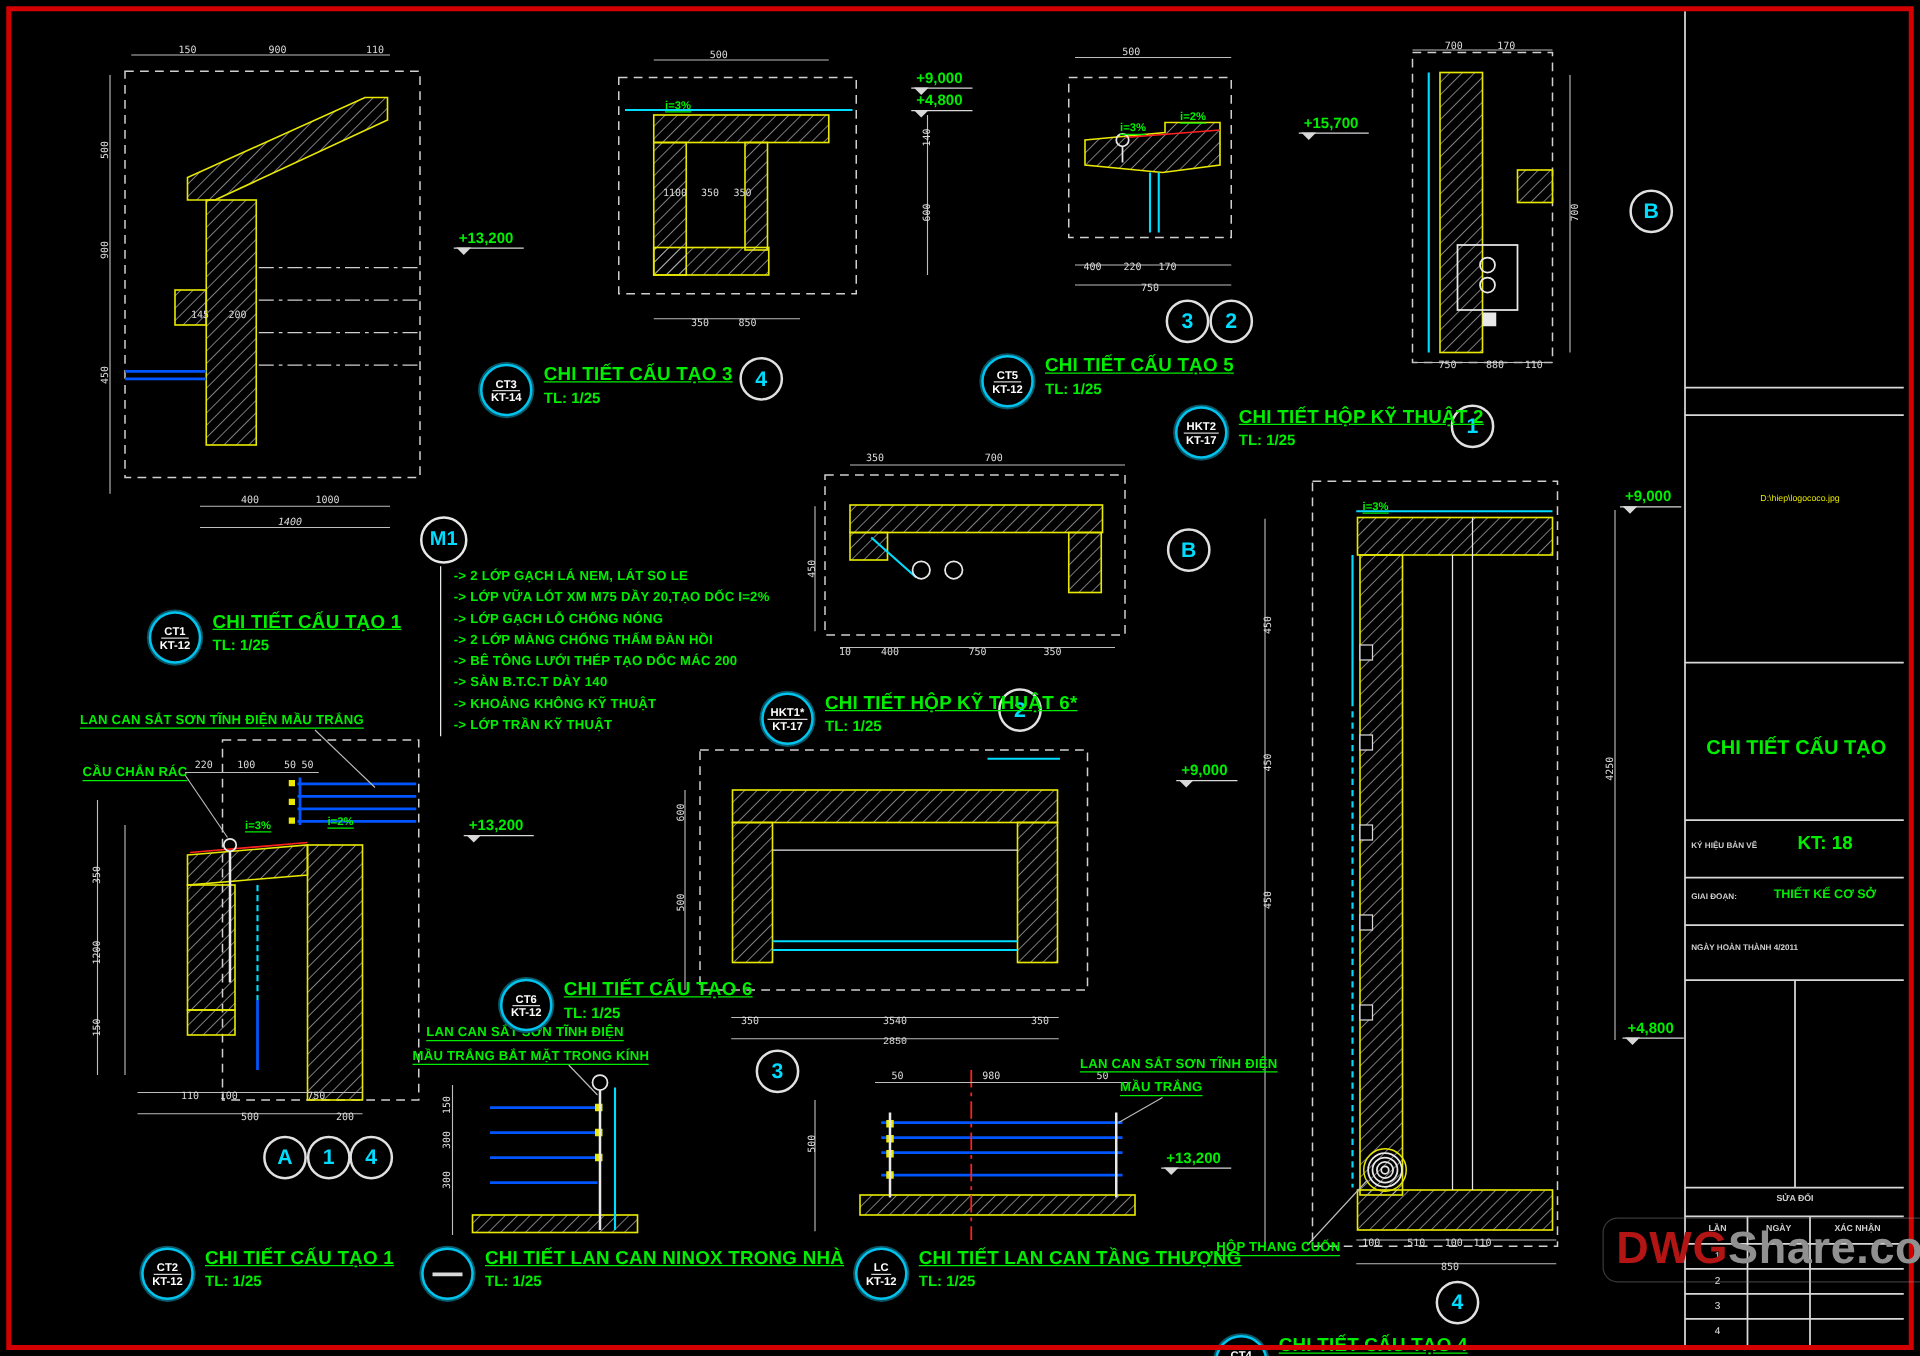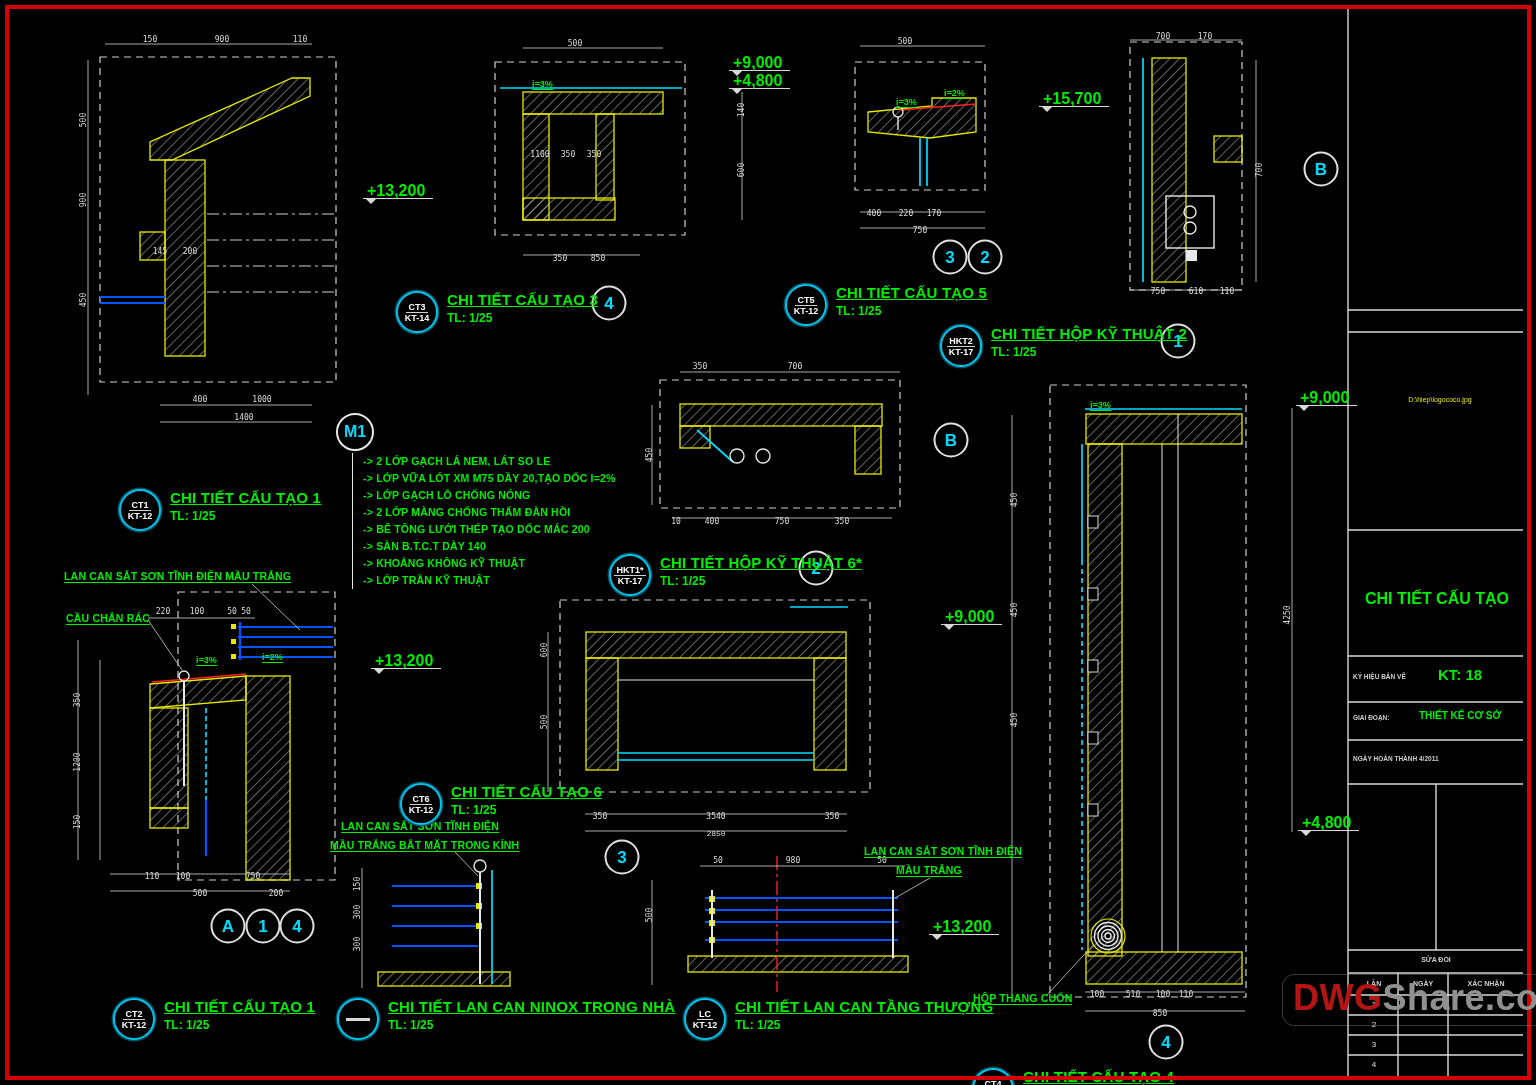--- a/index.html
+++ b/index.html
@@ -8,21 +8,21 @@
   .frame{position:absolute;inset:5px;border:4px solid #d40000;pointer-events:none;z-index:40;}
   svg.lines{position:absolute;left:0;top:0;z-index:1;}
   
   .dim{position:absolute;color:#dcdcdc;font-size:8px;line-height:8px;white-space:nowrap;
        transform:translate(-50%,-50%);font-family:"DejaVu Sans Mono",monospace;z-index:5;}
   .dim.rot{transform:translate(-50%,-50%) rotate(-90deg);}
   .slope{position:absolute;color:#00ee00;font-size:9px;font-weight:bold;line-height:10px;
          border-bottom:1px solid #00ee00;white-space:nowrap;z-index:6;}
   .callout{position:absolute;color:#00ee00;font-size:10.5px;font-weight:bold;line-height:12px;
          border-bottom:1px solid #00ee00;white-space:nowrap;z-index:6;letter-spacing:.2px;}
-  .level{position:absolute;color:#00ee00;font-size:16px;font-weight:bold;line-height:13px;
+  .level{position:absolute;color:#00ee00;font-size:12px;font-weight:bold;line-height:13px;
          border-bottom:1.5px solid #d8d8d8;padding:0 8px 1px 4px;white-space:nowrap;z-index:6;}
   .level:after{content:"";position:absolute;left:2px;top:100%;width:0;height:0;
          border:6px solid transparent;border-top-color:#d8d8d8;}
   .refc{position:absolute;width:31px;height:31px;border:2px solid #e0e0e0;border-radius:50%;
         color:#00dcff;font-size:17px;font-weight:bold;display:flex;align-items:center;justify-content:center;
         transform:translate(-50%,-50%);background:#000;z-index:7;}
   .dlabel{position:absolute;display:flex;gap:9px;align-items:flex-start;z-index:7;}
   .badge{width:38px;height:38px;border-radius:50%;border:2.5px solid #00c4ee;box-shadow:0 0 0 1.5px #0b5666;
          background:#000;display:flex;flex-direction:column;align-items:center;justify-content:center;flex:none;}
   .badge .bt{font-size:9px;line-height:10px;color:#fff;font-weight:bold;border-bottom:1px solid #cfcfcf;padding:0 2px;}
@@ -298,39 +298,39 @@
       <div class="dim" style="left: 150px; top: 40px;">150</div>
       <div class="dim" style="left: 222px; top: 40px;">900</div>
       <div class="dim" style="left: 300px; top: 40px;">110</div>
       <div class="dim rot" style="left: 84px; top: 120px;">500</div>
       <div class="dim rot" style="left: 84px; top: 200px;">900</div>
       <div class="dim rot" style="left: 84px; top: 300px;">450</div>
       <div class="dim" style="left: 160px; top: 252px;">145</div>
       <div class="dim" style="left: 190px; top: 252px;">200</div>
       <div class="dim" style="left: 200px; top: 400px;">400</div>
       <div class="dim" style="left: 262px; top: 400px;">1000</div>
-      <div class="dim" style="left: 244px; top: 418px;">1400</div>
+      <div class="dim" style="left: 232px; top: 418px; font-style: italic;">1400</div>
       <div class="dim" style="left: 575px; top: 44px;">500</div>
       <div class="dim" style="left: 540px; top: 155px;">1100</div>
       <div class="dim" style="left: 568px; top: 155px;">350</div>
       <div class="dim" style="left: 594px; top: 155px;">350</div>
       <div class="dim rot" style="left: 742px; top: 110px;">140</div>
       <div class="dim rot" style="left: 742px; top: 170px;">600</div>
       <div class="dim" style="left: 560px; top: 259px;">350</div>
       <div class="dim" style="left: 598px; top: 259px;">850</div>
       <div class="dim" style="left: 905px; top: 42px;">500</div>
       <div class="dim" style="left: 874px; top: 214px;">400</div>
       <div class="dim" style="left: 906px; top: 214px;">220</div>
       <div class="dim" style="left: 934px; top: 214px;">170</div>
       <div class="dim" style="left: 920px; top: 231px;">750</div>
       <div class="dim" style="left: 1163px; top: 37px;">700</div>
       <div class="dim" style="left: 1205px; top: 37px;">170</div>
       <div class="dim rot" style="left: 1260px; top: 170px;">700</div>
       <div class="dim" style="left: 1158px; top: 292px;">750</div>
-      <div class="dim" style="left: 1196px; top: 292px;">610</div>
+      <div class="dim" style="left: 1196px; top: 292px;">880</div>
       <div class="dim" style="left: 1227px; top: 292px;">110</div>
       <div class="dim" style="left: 700px; top: 367px;">350</div>
       <div class="dim" style="left: 795px; top: 367px;">700</div>
       <div class="dim rot" style="left: 650px; top: 455px;">450</div>
       <div class="dim" style="left: 676px; top: 522px;">10</div>
       <div class="dim" style="left: 712px; top: 522px;">400</div>
       <div class="dim" style="left: 782px; top: 522px;">750</div>
       <div class="dim" style="left: 842px; top: 522px;">350</div>
       <div class="dim rot" style="left: 545px; top: 650px;">600</div>
       <div class="dim rot" style="left: 545px; top: 722px;">500</div>
@@ -403,21 +403,21 @@
       <div class="dlabel" style="left: 119px; top: 489px;">
         <div class="badge">
           <span class="bt">CT1</span>
           <span class="bb">KT-12</span>
         </div>
         <div class="dtit">
           <span class="t">CHI TIẾT CẤU TẠO 1</span>
           <span class="s">TL: 1/25</span>
         </div>
       </div>
-      <div class="dlabel" style="left: 396px; top: 291px;">
+      <div class="dlabel" style="left: 384px; top: 291px;">
         <div class="badge">
           <span class="bt">CT3</span>
           <span class="bb">KT-14</span>
         </div>
         <div class="dtit">
           <span class="t">CHI TIẾT CẤU TẠO 3</span>
           <span class="s">TL: 1/25</span>
         </div>
       </div>
       <div class="dlabel" style="left: 785px; top: 284px;">

